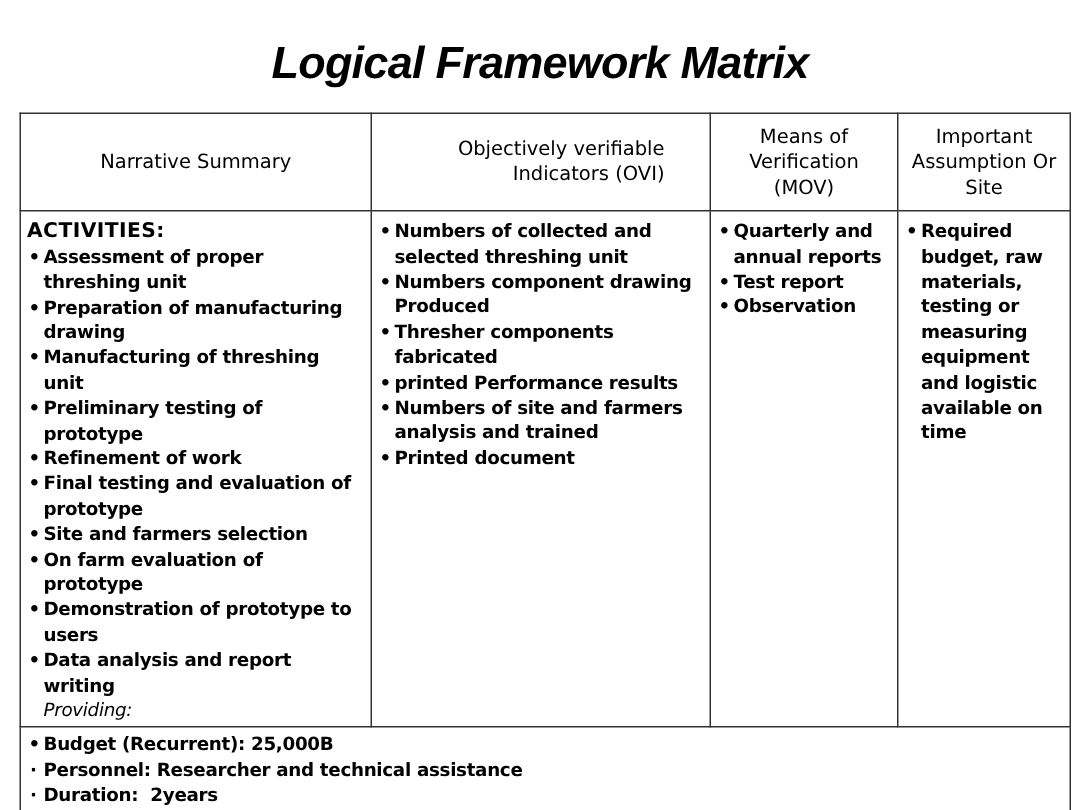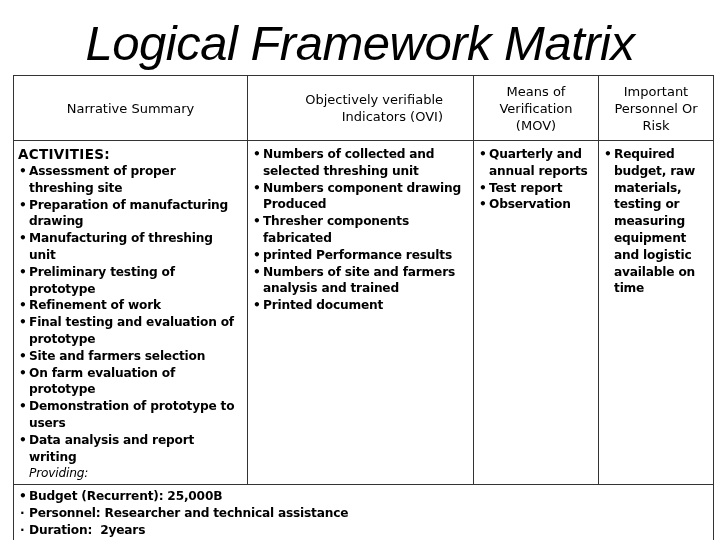--- a/index.html
+++ b/index.html
@@ -1,20 +1,20 @@
 <!DOCTYPE html>
 <html><head>
   <meta charset="utf-8">
   <style>
     html, body { margin: 0; padding: 0; background: #ffffff; }
     body { width: 720px; height: 540px; position: relative; overflow: hidden;
            font-family: "DejaVu Sans", sans-serif; color: #000; }
     .title { position: absolute; left: 0; top: 18px; width: 720px; text-align: center;
-             font-family: "Liberation Sans", sans-serif; font-weight: normal; font-style: italic;
-             font-size: 49px; letter-spacing: -0.5px; line-height: 50px; }
+             font-family: "Liberation Sans", sans-serif; font-weight: bold; font-style: italic;
+             font-size: 30px; letter-spacing: -0.5px; line-height: 50px; }
     table.matrix { position: absolute; left: 13px; top: 75px; width: 700px;
                    border-collapse: collapse; table-layout: fixed; }
     table.matrix td, table.matrix th { border: 1px solid #333; vertical-align: top;
                    padding: 0; font-weight: normal; }
     th { font-size: 13px; line-height: 17px; text-align: center; vertical-align: middle !important; height: 64px; }
     .cell { font-size: 12.2px; line-height: 16.8px; padding: 5px 4px 2px 4px; letter-spacing: -0.2px; }
     ul { list-style: none; margin: 0; padding: 0; }
     li { position: relative; padding-left: 11px; font-weight: bold; }
     li::before { content: "\2022"; position: absolute; left: 1px; top: 0; }
     li.dot::before { content: "\00B7"; font-weight: bold; left: 2px; }
@@ -34,28 +34,28 @@
     <col style="width:234px">
     <col style="width:226px">
     <col style="width:125px">
     <col style="width:115px">
   </colgroup>
   <tbody>
       <tr>
     <th>Narrative Summary</th>
     <th style="padding:0 30px 0 28px;text-align:right;"><span>Objectively verifiable Indicators (OVI)</span></th>
     <th style="padding:0 8px;margin-top:36px;"><span>Means of Verification (MOV)</span></th>
-    <th style="padding:0 6px;"><span>Important Personnel Or Risk</span></th>
+    <th style="padding:0 6px;"><span>Important Assumption Or Site</span></th>
   </tr>
   <tr class="body-row">
     <td>
       <div class="cell">
         <div class="heading">ACTIVITIES:</div>
         <ul>
-          <li>Assessment of proper threshing site</li>
+          <li>Assessment of proper threshing unit</li>
           <li>Preparation of manufacturing drawing</li>
           <li>Manufacturing of threshing unit</li>
           <li>Preliminary testing of prototype</li>
           <li>Refinement of work</li>
           <li>Final testing and evaluation of prototype</li>
           <li>Site and farmers selection</li>
           <li>On farm evaluation of prototype</li>
           <li>Demonstration of prototype to users</li>
           <li>Data analysis and report writing</li>
         </ul>

